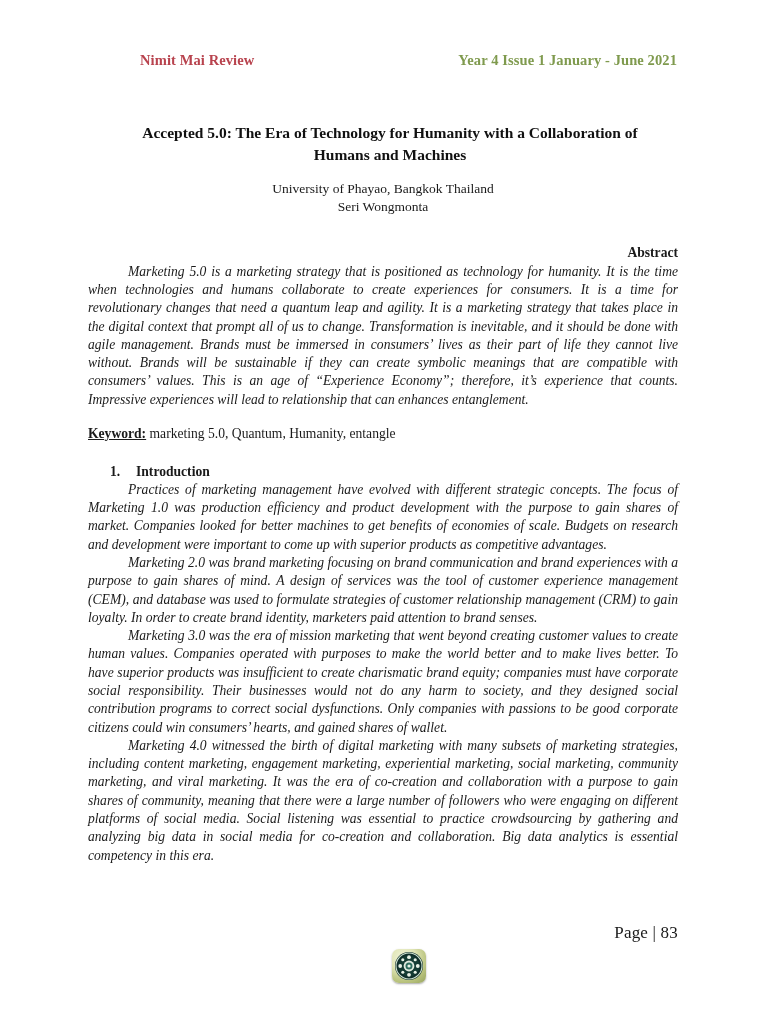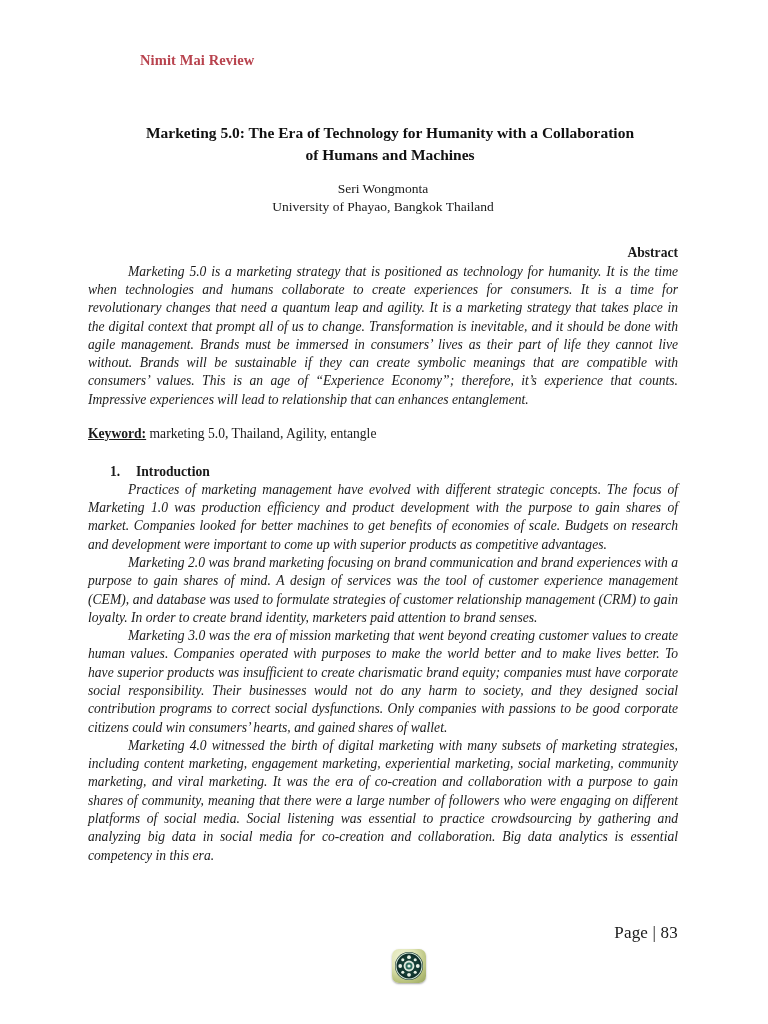--- a/index.html
+++ b/index.html
@@ -145,42 +145,43 @@
   }
   .footer-logo svg { display: block; }
 </style>
 </head>
 <body>
 
 <div class="page">
 
   <div class="running-head">
     <span class="journal-name">Nimit Mai Review</span>
+    <span class="issue-line">Year 4 Issue 1 January - June 2021</span>
   </div>
 
   <div class="title-block">
     <h1 class="article-title">
-      <span>Marketing 5.0: The Era of Technology for Humanity with a</span>
+      <span>Accepted 5.0: The Era of Technology for Humanity with a</span>
       <span>Collaboration of Humans and Machines</span>
     </h1>
   </div>
 
   <div class="author-block">
+    <div>University of Phayao, Bangkok Thailand</div>
     <div>Seri Wongmonta</div>
-    <div>University of Phayao, Bangkok Thailand</div>
   </div>
 
   <div class="content">
 
     <div class="section-head">Abstract</div>
 
     <p class="body-text indent">Marketing 5.0 is a marketing strategy that is positioned as technology for humanity. It is the time when technologies and humans collaborate to create experiences for consumers. It is a time for revolutionary changes that need a quantum leap and agility. It is a marketing strategy that takes place in the digital context that prompt all of us to change. Transformation is inevitable, and it should be done with agile management. Brands must be immersed in consumers’ lives as their part of life they cannot live without. Brands will be sustainable if they can create symbolic meanings that are compatible with consumers’ values. This is an age of “Experience Economy”; therefore, it’s experience that counts. Impressive experiences will lead to relationship that can enhances entanglement.</p>
 
     <p class="keyword-line">
-      <span class="kw-label">Keyword:</span><span> marketing 5.0, Thailand, Agility, entangle</span>
+      <span class="kw-label">Keyword:</span><span> marketing 5.0, Quantum, Humanity, entangle</span>
     </p>
 
     <div class="numbered-head">
       <span class="num">1.</span>
       <span>Introduction</span>
     </div>
 
     <p class="body-text indent">Practices of marketing management have evolved with different strategic concepts. The focus of Marketing 1.0 was production efficiency and product development with the purpose to gain shares of market. Companies looked for better machines to get benefits of economies of scale. Budgets on research and development were important to come up with superior products as competitive advantages.</p>
     <p class="body-text indent">Marketing 2.0 was brand marketing focusing on brand communication and brand experiences with a purpose to gain shares of mind. A design of services was the tool of customer experience management (CEM), and database was used to formulate strategies of customer relationship management (CRM) to gain loyalty. In order to create brand identity, marketers paid attention to brand senses.</p>
     <p class="body-text indent">Marketing 3.0 was the era of mission marketing that went beyond creating customer values to create human values. Companies operated with purposes to make the world better and to make lives better. To have superior products was insufficient to create charismatic brand equity; companies must have corporate social responsibility. Their businesses would not do any harm to society, and they designed social contribution programs to correct social dysfunctions. Only companies with passions to be good corporate citizens could win consumers’ hearts, and gained shares of wallet.</p>

